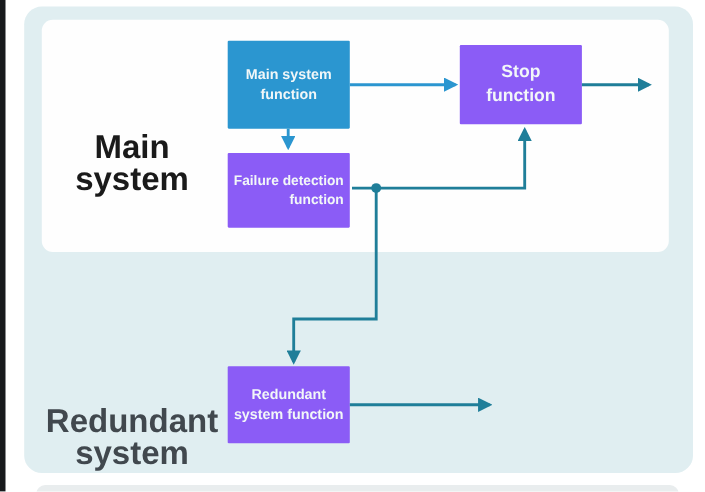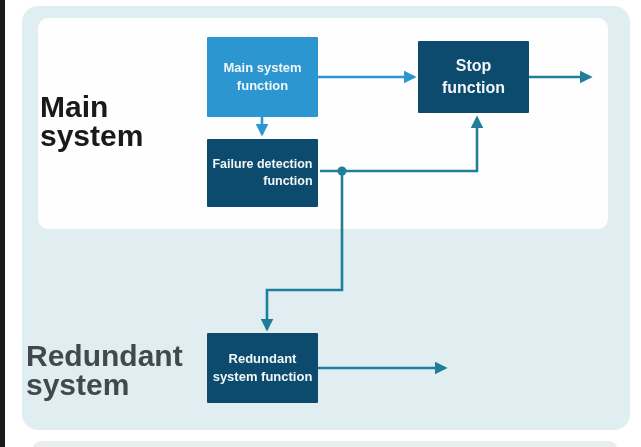--- a/index.html
+++ b/index.html
@@ -34,24 +34,25 @@
   .next-card-peek {
     position: absolute;
     left: 33px; top: 441px;
     width: 584px; height: 10px;
     background: #e9edee;
     border-radius: 8px 8px 0 0;
   }
   .region-label {
     position: absolute;
     font-weight: bold;
-    text-align: left;
+    text-align: center;
     line-height: 0.95;
     white-space: pre-line;
     letter-spacing: 0px;
+    margin-top: 28px;
   }
   .region-label.main {
     left: 40px; top: 93px;
     width: 160px;
     font-size: 30px;
     color: #1a1a1a;
   }
   .region-label.redundant {
     left: 26px; top: 342px;
     width: 188px;
@@ -64,21 +65,21 @@
     align-items: center;
     justify-content: center;
     text-align: center;
     color: #f2f7f8;
     font-weight: bold;
     line-height: 1.4;
     white-space: pre-line;
     border-radius: 1px;
   }
   .node.blue { background: #2b96d0; }
-  .node.teal { background: #0c4a6e; }
+  .node.teal { background: #8b5cf6; }
   .node.main-function {
     left: 207px; top: 37px;
     width: 111px; height: 80px;
     font-size: 13px;
   }
   .node.failure-detection {
     left: 207px; top: 139px;
     width: 111px; height: 68px;
     font-size: 12.5px;
     text-align: right;

